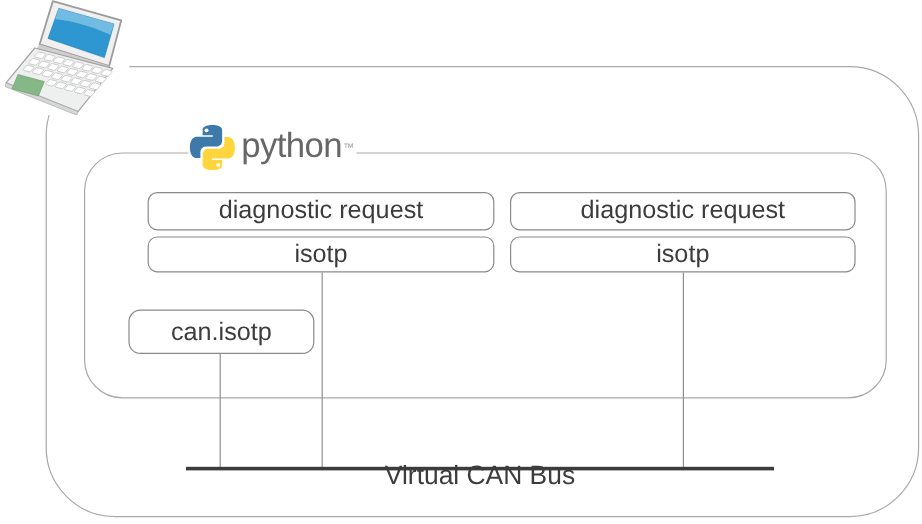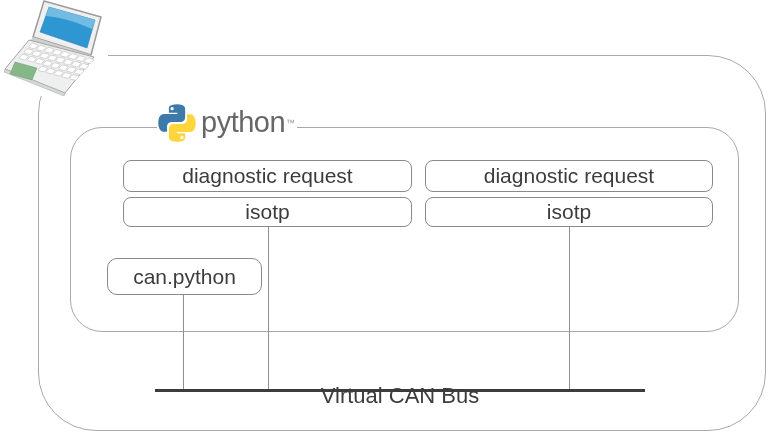--- a/index.html
+++ b/index.html
@@ -98,21 +98,21 @@
   <div class="node node-diag-response">
     <span>diagnostic request</span>
   </div>
   <div class="node node-isotp-left">
     <span>isotp</span>
   </div>
   <div class="node node-isotp-right">
     <span>isotp</span>
   </div>
   <div class="node node-can-logger">
-    <span>can.python</span>
+    <span>can.isotp</span>
   </div>
 
   <div class="vline vline-can-logger"></div>
   <div class="vline vline-isotp-left"></div>
   <div class="vline vline-isotp-right"></div>
 
   <div class="bus-line"></div>
   <div class="bus-label">Virtual CAN Bus</div>
 
   <svg class="laptop" width="104" height="96" viewBox="0 0 104 96" aria-hidden="true">

